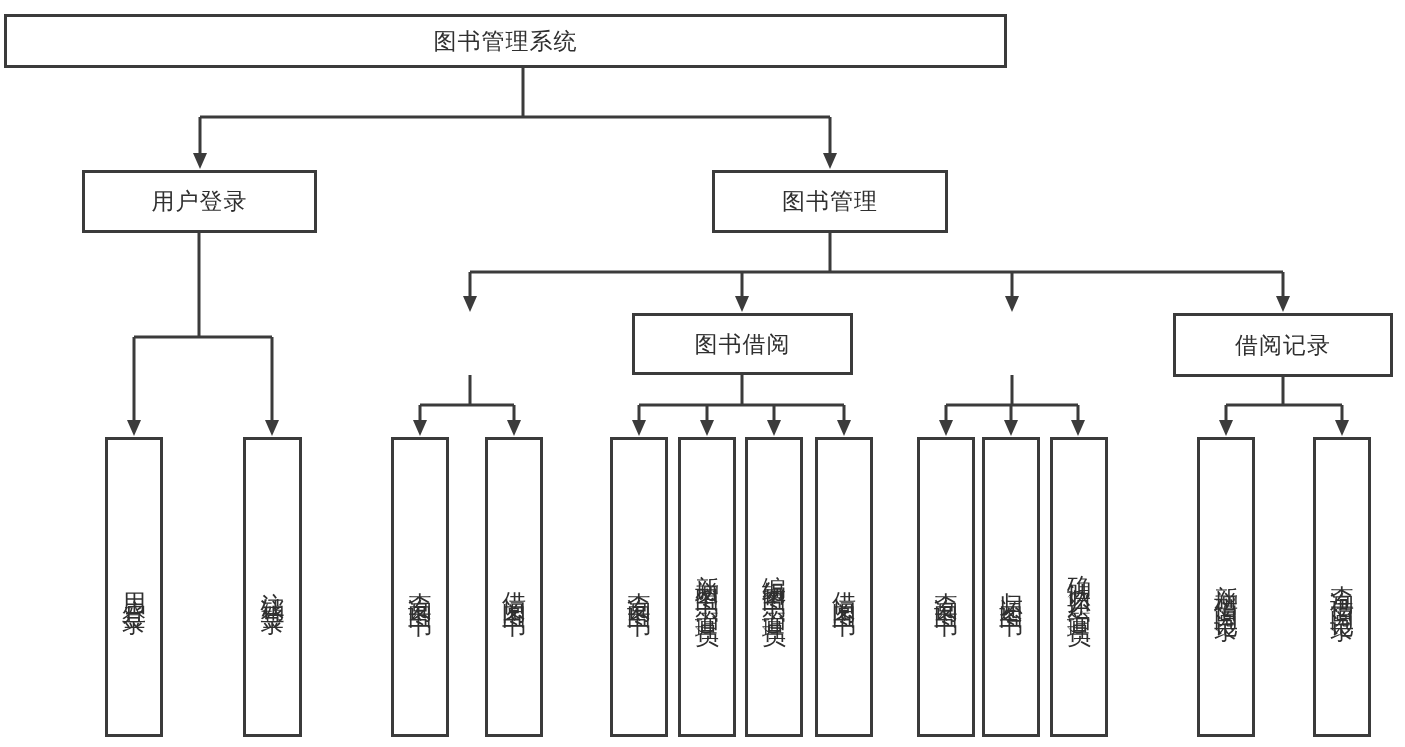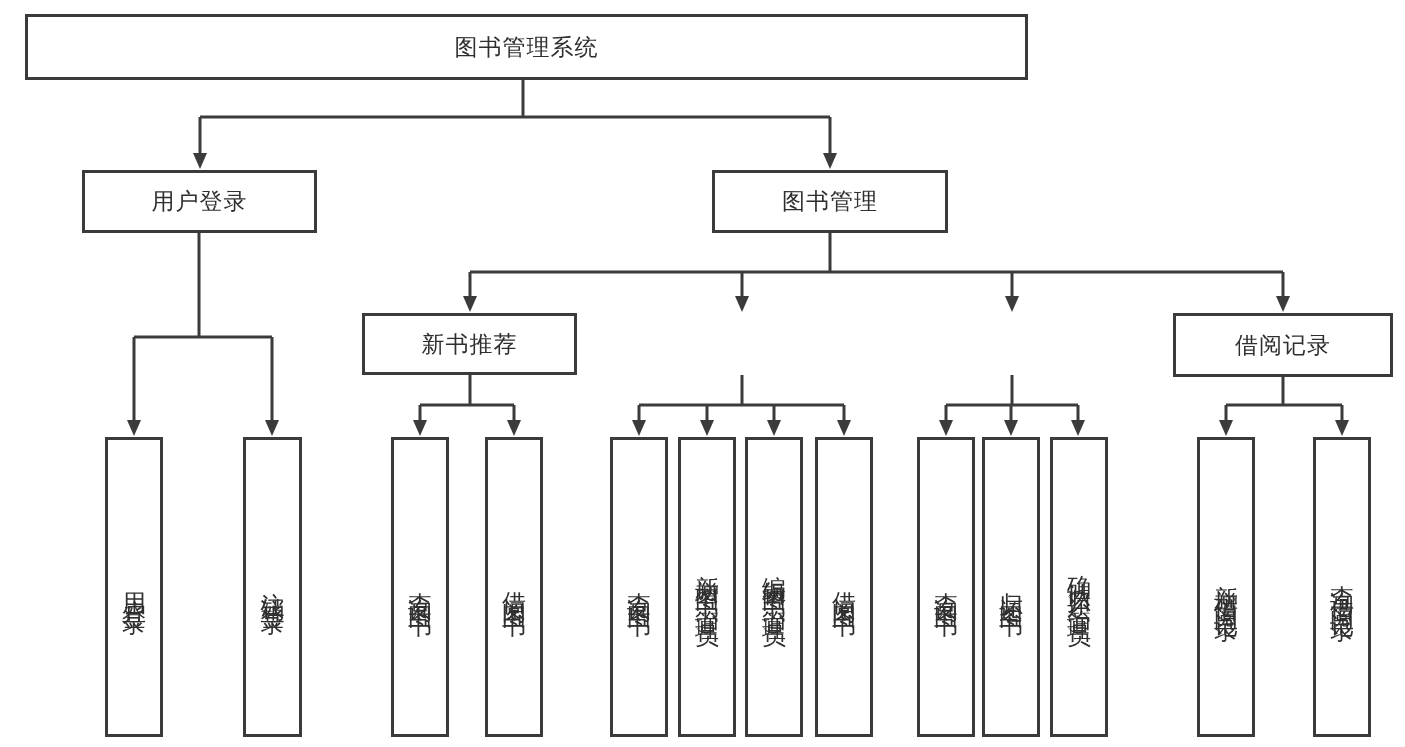--- a/index.html
+++ b/index.html
@@ -83,26 +83,26 @@
       <polygon points="767,420 781,420 774,436"></polygon>
       <polygon points="837,420 851,420 844,436"></polygon>
       <polygon points="939,420 953,420 946,436"></polygon>
       <polygon points="1004,420 1018,420 1011,436"></polygon>
       <polygon points="1071,420 1085,420 1078,436"></polygon>
       <polygon points="1219,420 1233,420 1226,436"></polygon>
       <polygon points="1335,420 1349,420 1342,436"></polygon>
     </g>
   </svg>
 
-  <div class="node h" style="left:25px;top:14px;width:1003px;height:66px">图书管理系统</div>
+  <div class="node h" style="left:4px;top:14px;width:1003px;height:54px">图书管理系统</div>
 
   <div class="node h" style="left:82px;top:170px;width:235px;height:63px">用户登录</div>
   <div class="node h" style="left:712px;top:170px;width:236px;height:63px">图书管理</div>
 
-  <div class="node h" style="left:362px;top:313px;width:215px;height:62px">新书推荐</div>
+  <div class="node h" style="left:632px;top:313px;width:221px;height:62px">图书借阅</div>
   <div class="node h" style="left:1173px;top:313px;width:220px;height:64px">借阅记录</div>
 
   <div class="node v" style="left:105px;top:437px;width:58px;height:300px">用户登录</div>
   <div class="node v" style="left:243px;top:437px;width:59px;height:300px">注销登录</div>
 
   <div class="node v" style="left:391px;top:437px;width:58px;height:300px">查询图书</div>
   <div class="node v" style="left:485px;top:437px;width:58px;height:300px">借阅图书</div>
 
   <div class="node v" style="left:610px;top:437px;width:58px;height:300px">查询图书</div>
   <div class="node v" style="left:678px;top:437px;width:58px;height:300px">新增图书（管理员）</div>

